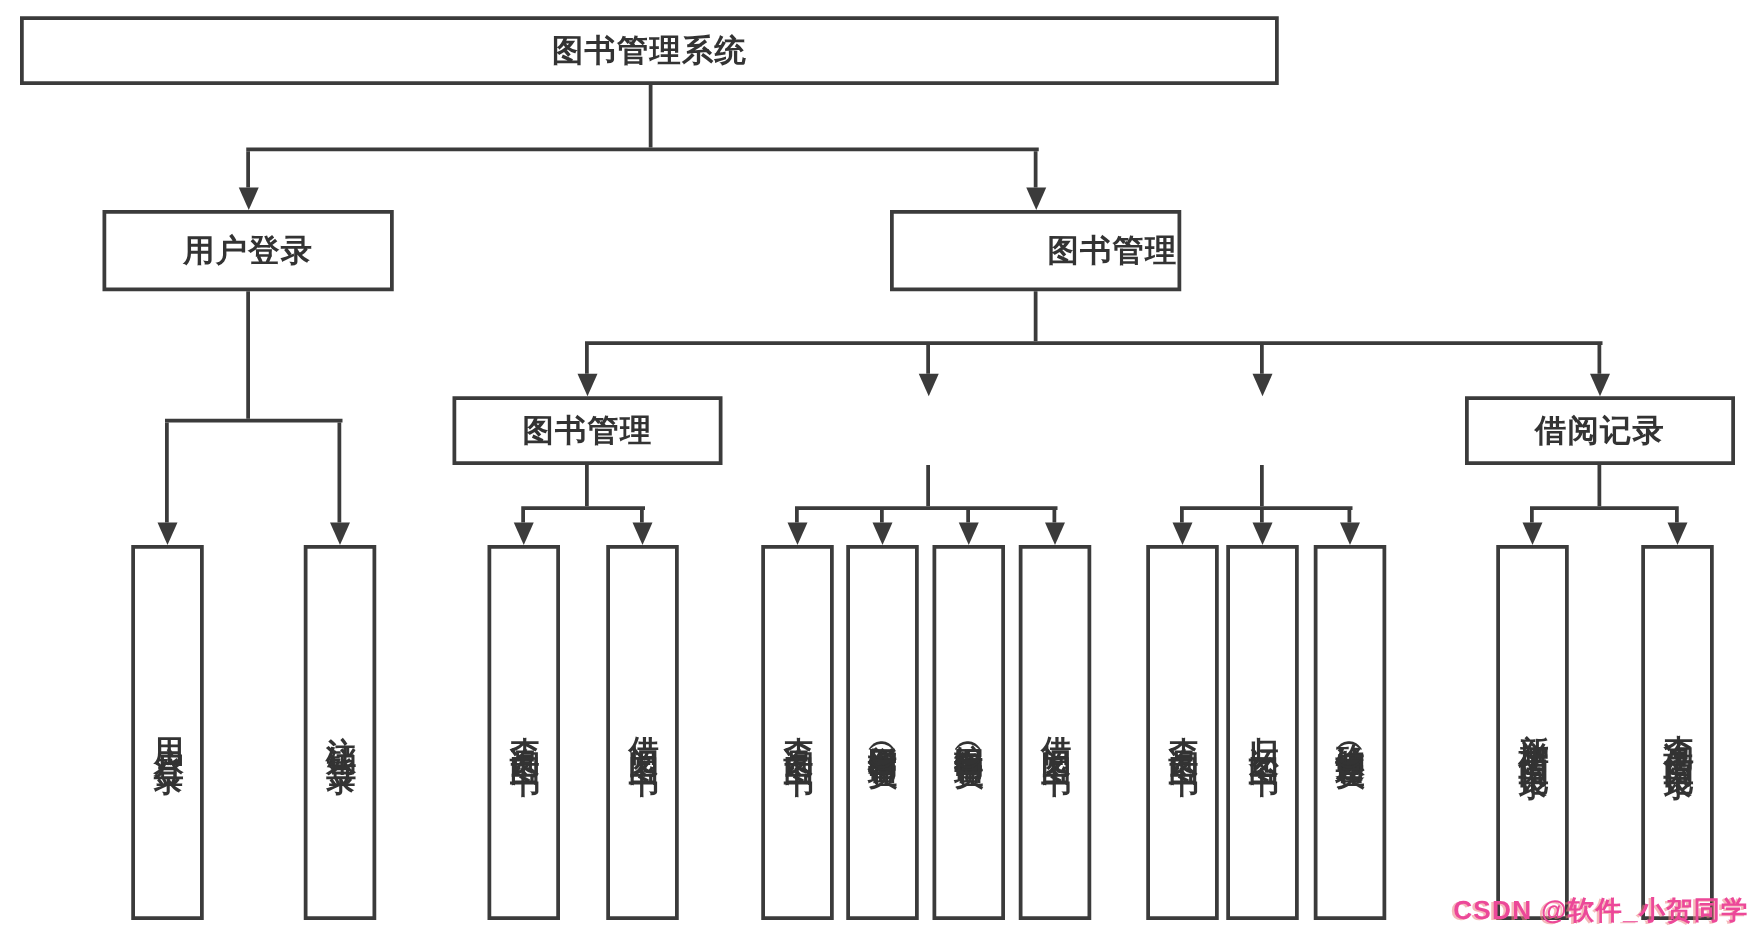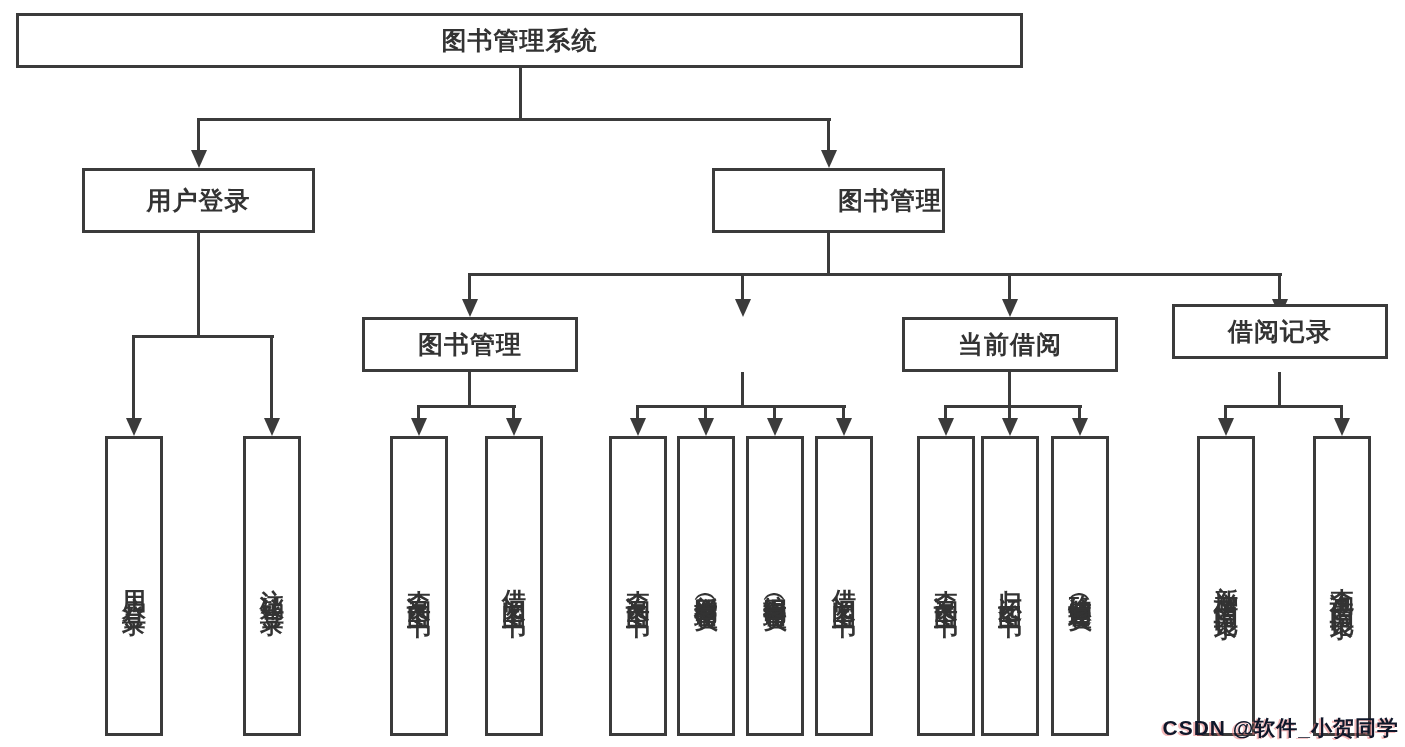--- a/index.html
+++ b/index.html
@@ -64,21 +64,21 @@
     border-right: 8px solid transparent;
     border-top: 18px solid #3b3b3b;
   }
   
   .watermark {
     position: absolute;
     right: 6px;
     top: 714px;
     font-size: 21px;
     letter-spacing: 1px;
-    color: #0f172a;
+    color: #ec4899;
     text-shadow: -2px 1px 0 rgba(236, 128, 128, 0.55);
     white-space: nowrap;
   }
 </style>
 </head>
 <body>
 
 <div id="canvas">
 
   <div class="node" style="left:16px; top:13px; width:1001px; height:49px;">
@@ -105,24 +105,21 @@
   <div class="vline" style="left:827px; top:233px; height:40px;"></div>
   <div class="hline" style="left:468px; top:273px; width:814px;"></div>
   <div class="drop" style="left:468px;  top:276px; height:23px;"></div>
   <div class="drop" style="left:741px;  top:276px; height:23px;"></div>
   <div class="drop" style="left:1008px; top:276px; height:23px;"></div>
   <div class="drop" style="left:1278px; top:276px; height:23px;"></div>
 
   <div class="node" style="left:362px; top:317px; width:210px; height:49px;">
     <span>图书管理</span>
   </div>
-  <div class="node" style="left:902px; top:317px; width:210px; height:49px;">
-    <span>当前借阅</span>
-  </div>
-  <div class="node" style="left:1172px; top:304px; width:210px; height:49px;">
+  <div class="node" style="left:1172px; top:317px; width:210px; height:49px;">
     <span>借阅记录</span>
   </div>
 
   <div class="vline" style="left:468px;  top:372px; height:33px;"></div>
   <div class="vline" style="left:741px;  top:372px; height:33px;"></div>
   <div class="vline" style="left:1008px; top:372px; height:33px;"></div>
   <div class="vline" style="left:1278px; top:372px; height:33px;"></div>
 
   <div class="hline" style="left:417px;  top:405px; width:99px;"></div>
   <div class="hline" style="left:636px;  top:405px; width:210px;"></div>

